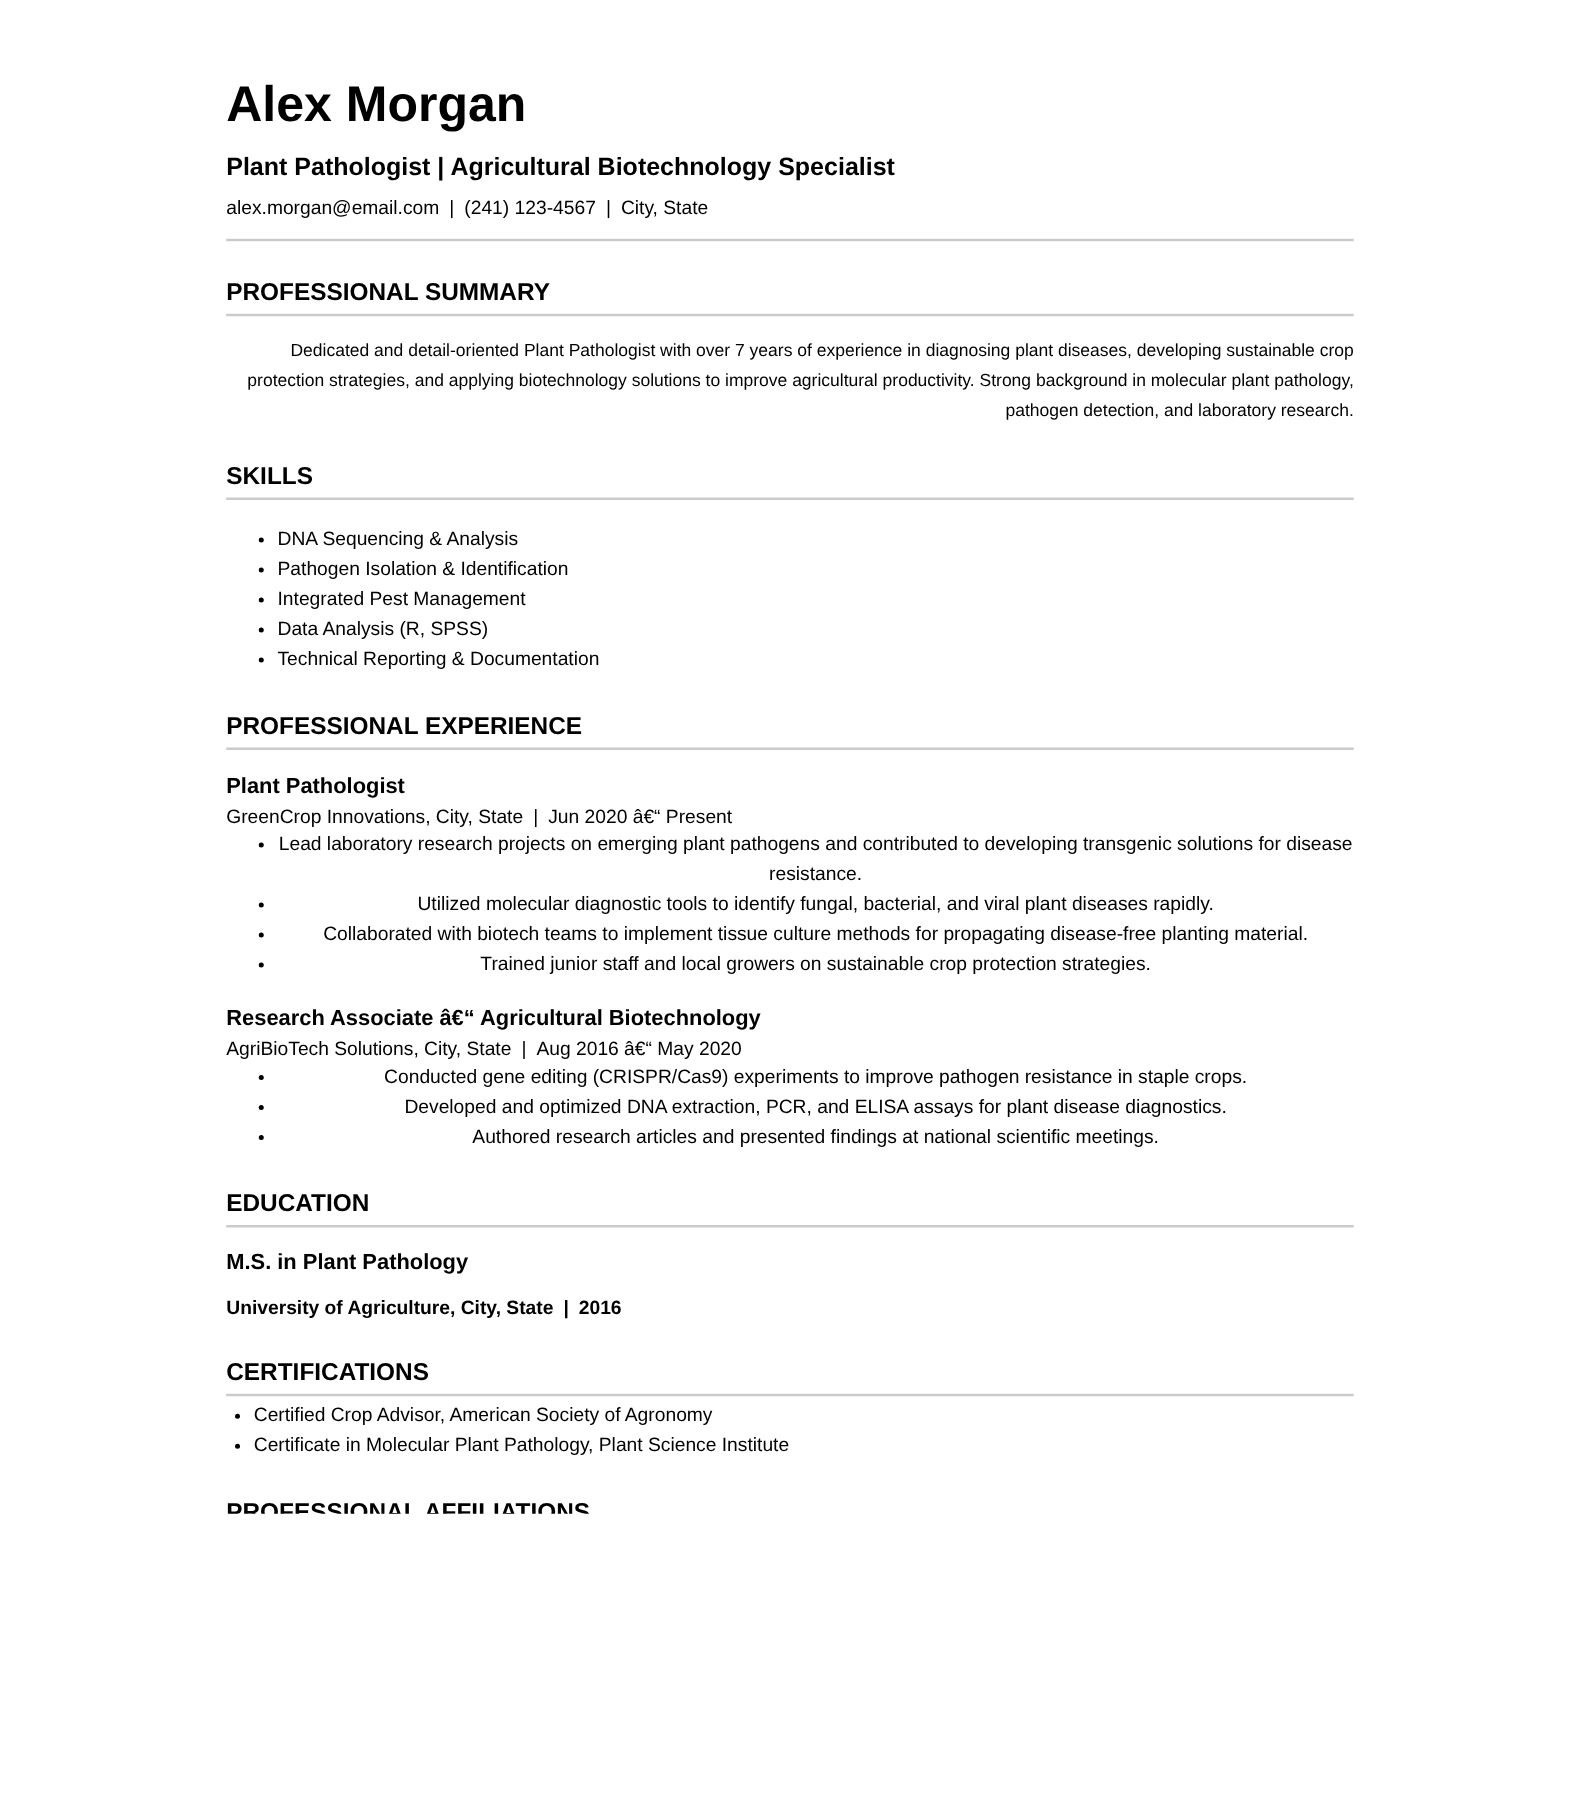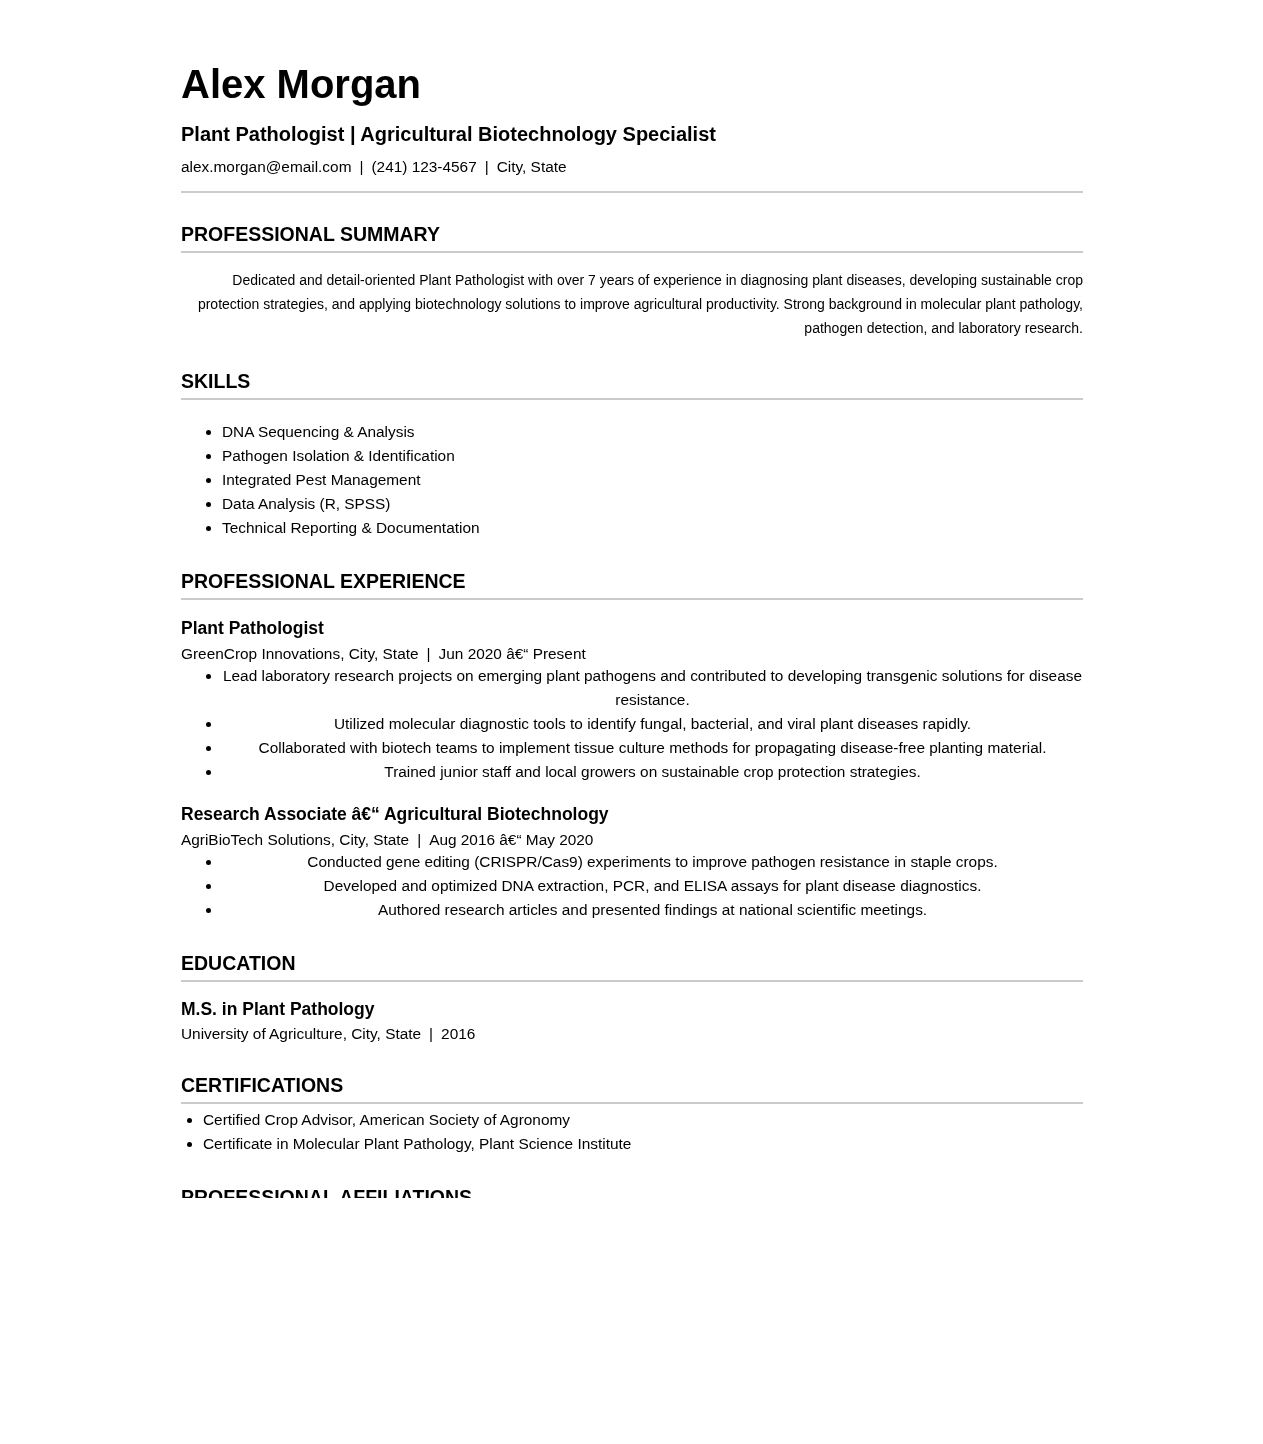--- a/index.html
+++ b/index.html
@@ -47,21 +47,21 @@
   }
 
   .job { margin-top: 18px; }
   .job + .job { margin-top: 20px; }
   .job-title, .degree-title { font-size: 17.5px; line-height: 20px; font-weight: bold; }
   .meta { font-size: 15.4px; line-height: 20px; margin-top: 6px; }
   .job ul.dots { margin-top: 0; text-align: center; }
 
   .degree { margin-top: 17px; }
   .degree + .degree { margin-top: 20px; }
-  .degree .meta { margin-top: 5px; }
+  .degree .meta { margin-top: 18px; font-weight: bold; }
 
   ul.certs {
     list-style: disc;
     margin: 4px 0 0 0; padding-left: 22px;
     font-size: 15.4px; line-height: 24px;
   }
 
   .clip-heading { height: 12px; overflow: hidden; margin-top: 30px; }
   .clip-heading h2 { margin: 0; }
 </style>

